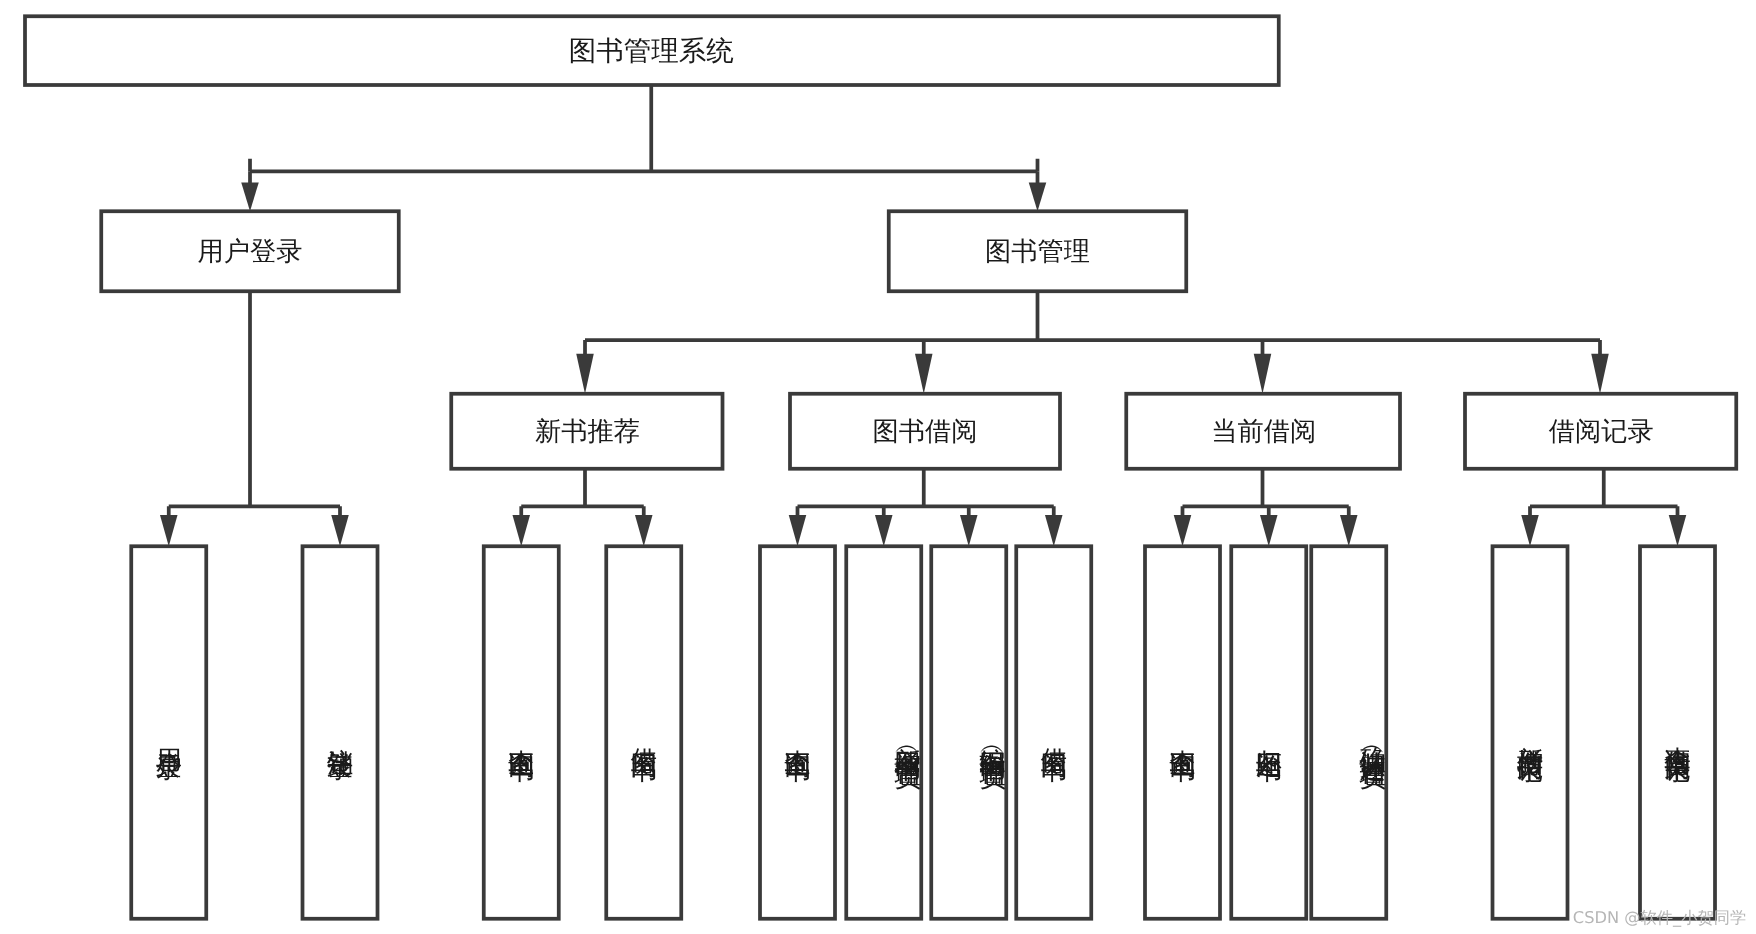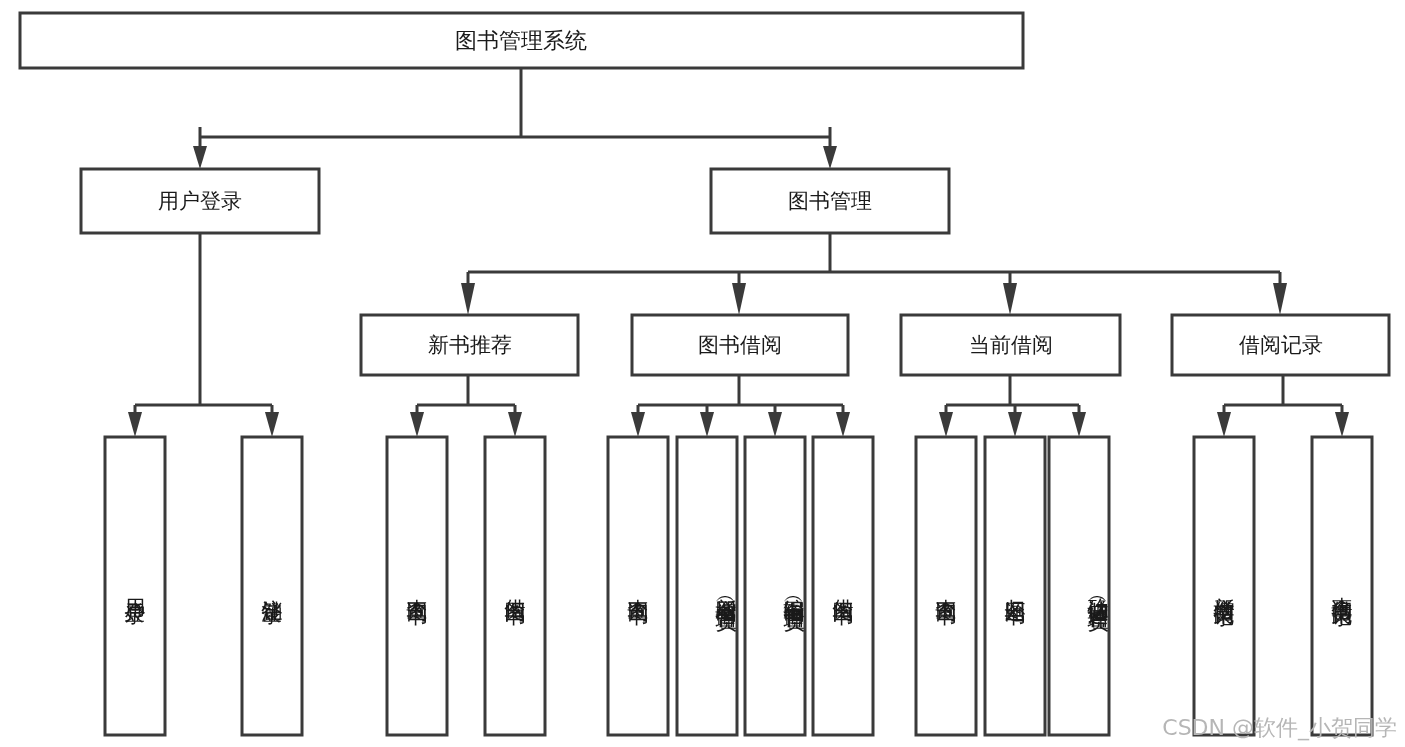--- a/index.html
+++ b/index.html
@@ -73,21 +73,21 @@
     color: #1a1a1a;
     letter-spacing: 2px;
     white-space: nowrap;
     pointer-events: none;
   }
   .watermark {
     position: absolute;
     right: 8px;
     bottom: 4px;
     font-family: "DejaVu Sans", "Liberation Sans", sans-serif;
-    font-size: 22px;
+    font-size: 13px;
     color: #b6b6b6;
     white-space: nowrap;
     user-select: none;
   }
 </style>
 </head>
 <body>
 
 <div id="diagram-root">
 

